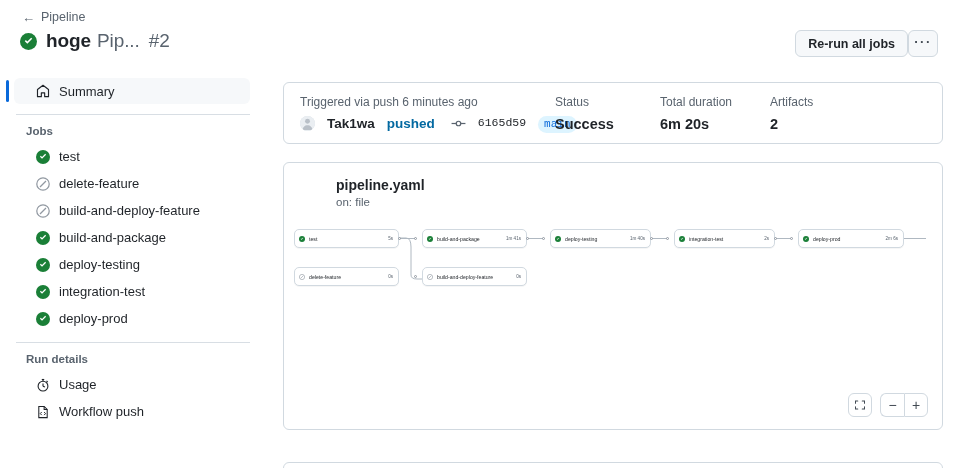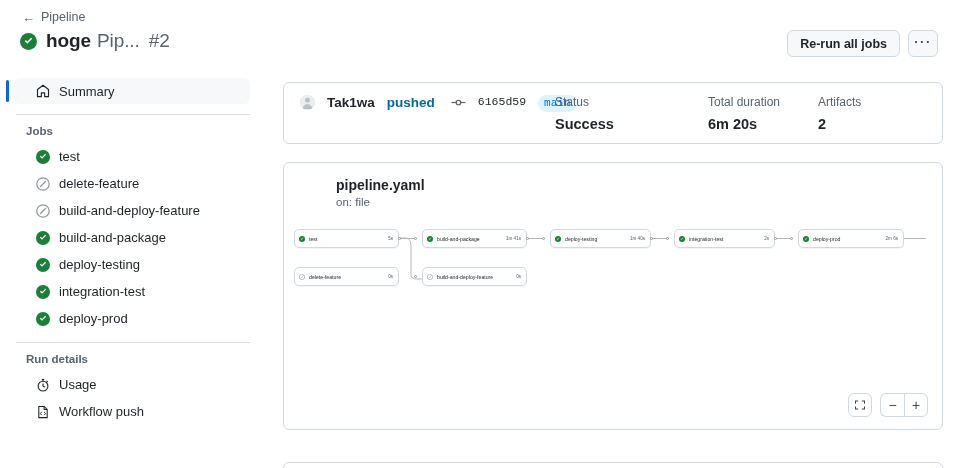--- a/index.html
+++ b/index.html
@@ -28,21 +28,21 @@
     position: absolute; left: 20px; top: 30px;
     display: flex; align-items: center; gap: 9px;
     font-size: 19px; letter-spacing: -0.1px;
   }
   .run-title .name { font-weight: bold; color: #1f2328; }
   .run-title .wf { color: #59636e; font-weight: normal; margin-left: -3px; }
   .run-title .num { color: #59636e; font-weight: normal; }
 
   .header-actions {
     position: absolute; right: 22px; top: 30px;
-    display: flex; align-items: center; gap: 8px;
+    display: flex; align-items: center; 
   }
   .btn {
     border: 1px solid #d1d9e0;
     background: #f6f8fa;
     border-radius: 6px;
     font-size: 12.5px;
     font-weight: bold;
     color: #1f2328;
     height: 27px;
     padding: 0 12px;
@@ -109,21 +109,21 @@
     background: #ffffff;
   }
 
   
   .summary-card { height: 62px; padding: 12px 16px 0 16px; display: flex; }
   .sum-col { display: flex; flex-direction: column; }
   .sum-label { font-size: 12px; color: #59636e; margin-bottom: 7px; }
   .sum-val { font-size: 14.5px; font-weight: bold; color: #1f2328; display: flex; align-items: center; }
   .sum-col.trigger { width: 255px; }
   .sum-col.status  { width: 105px; }
-  .sum-col.dur     { width: 110px; margin-left: 48px; }
+  .sum-col.dur     { width: 110px; }
 
   .pusher-line { display: flex; align-items: flex-start; gap: 12px; font-size: 13.5px; }
   .avatar {
     width: 15px; height: 15px; border-radius: 50%;
     background: #d8dee4;
     display: inline-flex; align-items: center; justify-content: center;
     overflow: hidden; flex: 0 0 auto;
   }
   .pusher-name { font-weight: bold; color: #1f2328; }
   .pushed-word { font-weight: bold; color: #0369a1; }
@@ -340,20 +340,21 @@
         </svg>
       </span>
       <span class="job-label">Workflow push</span>
     </div>
   </div>
 
   <div class="main">
 
     <div class="card summary-card">
       <div class="sum-col trigger">
+        <div class="sum-label">Triggered via push 6 minutes ago</div>
         <div class="pusher-line">
           <span class="avatar">
             <svg width="15" height="15" viewBox="0 0 16 16">
               <rect width="16" height="16" fill="#eaeef2"></rect>
               <circle cx="8" cy="5.6" r="2.6" fill="#b9c0c8"></circle>
               <path d="M2.8 15c0-3 2.3-5.2 5.2-5.2S13.2 12 13.2 15z" fill="#b9c0c8"></path>
             </svg>
           </span>
           <span class="pusher-name">Tak1wa</span>
           <span class="pushed-word">pushed</span>

